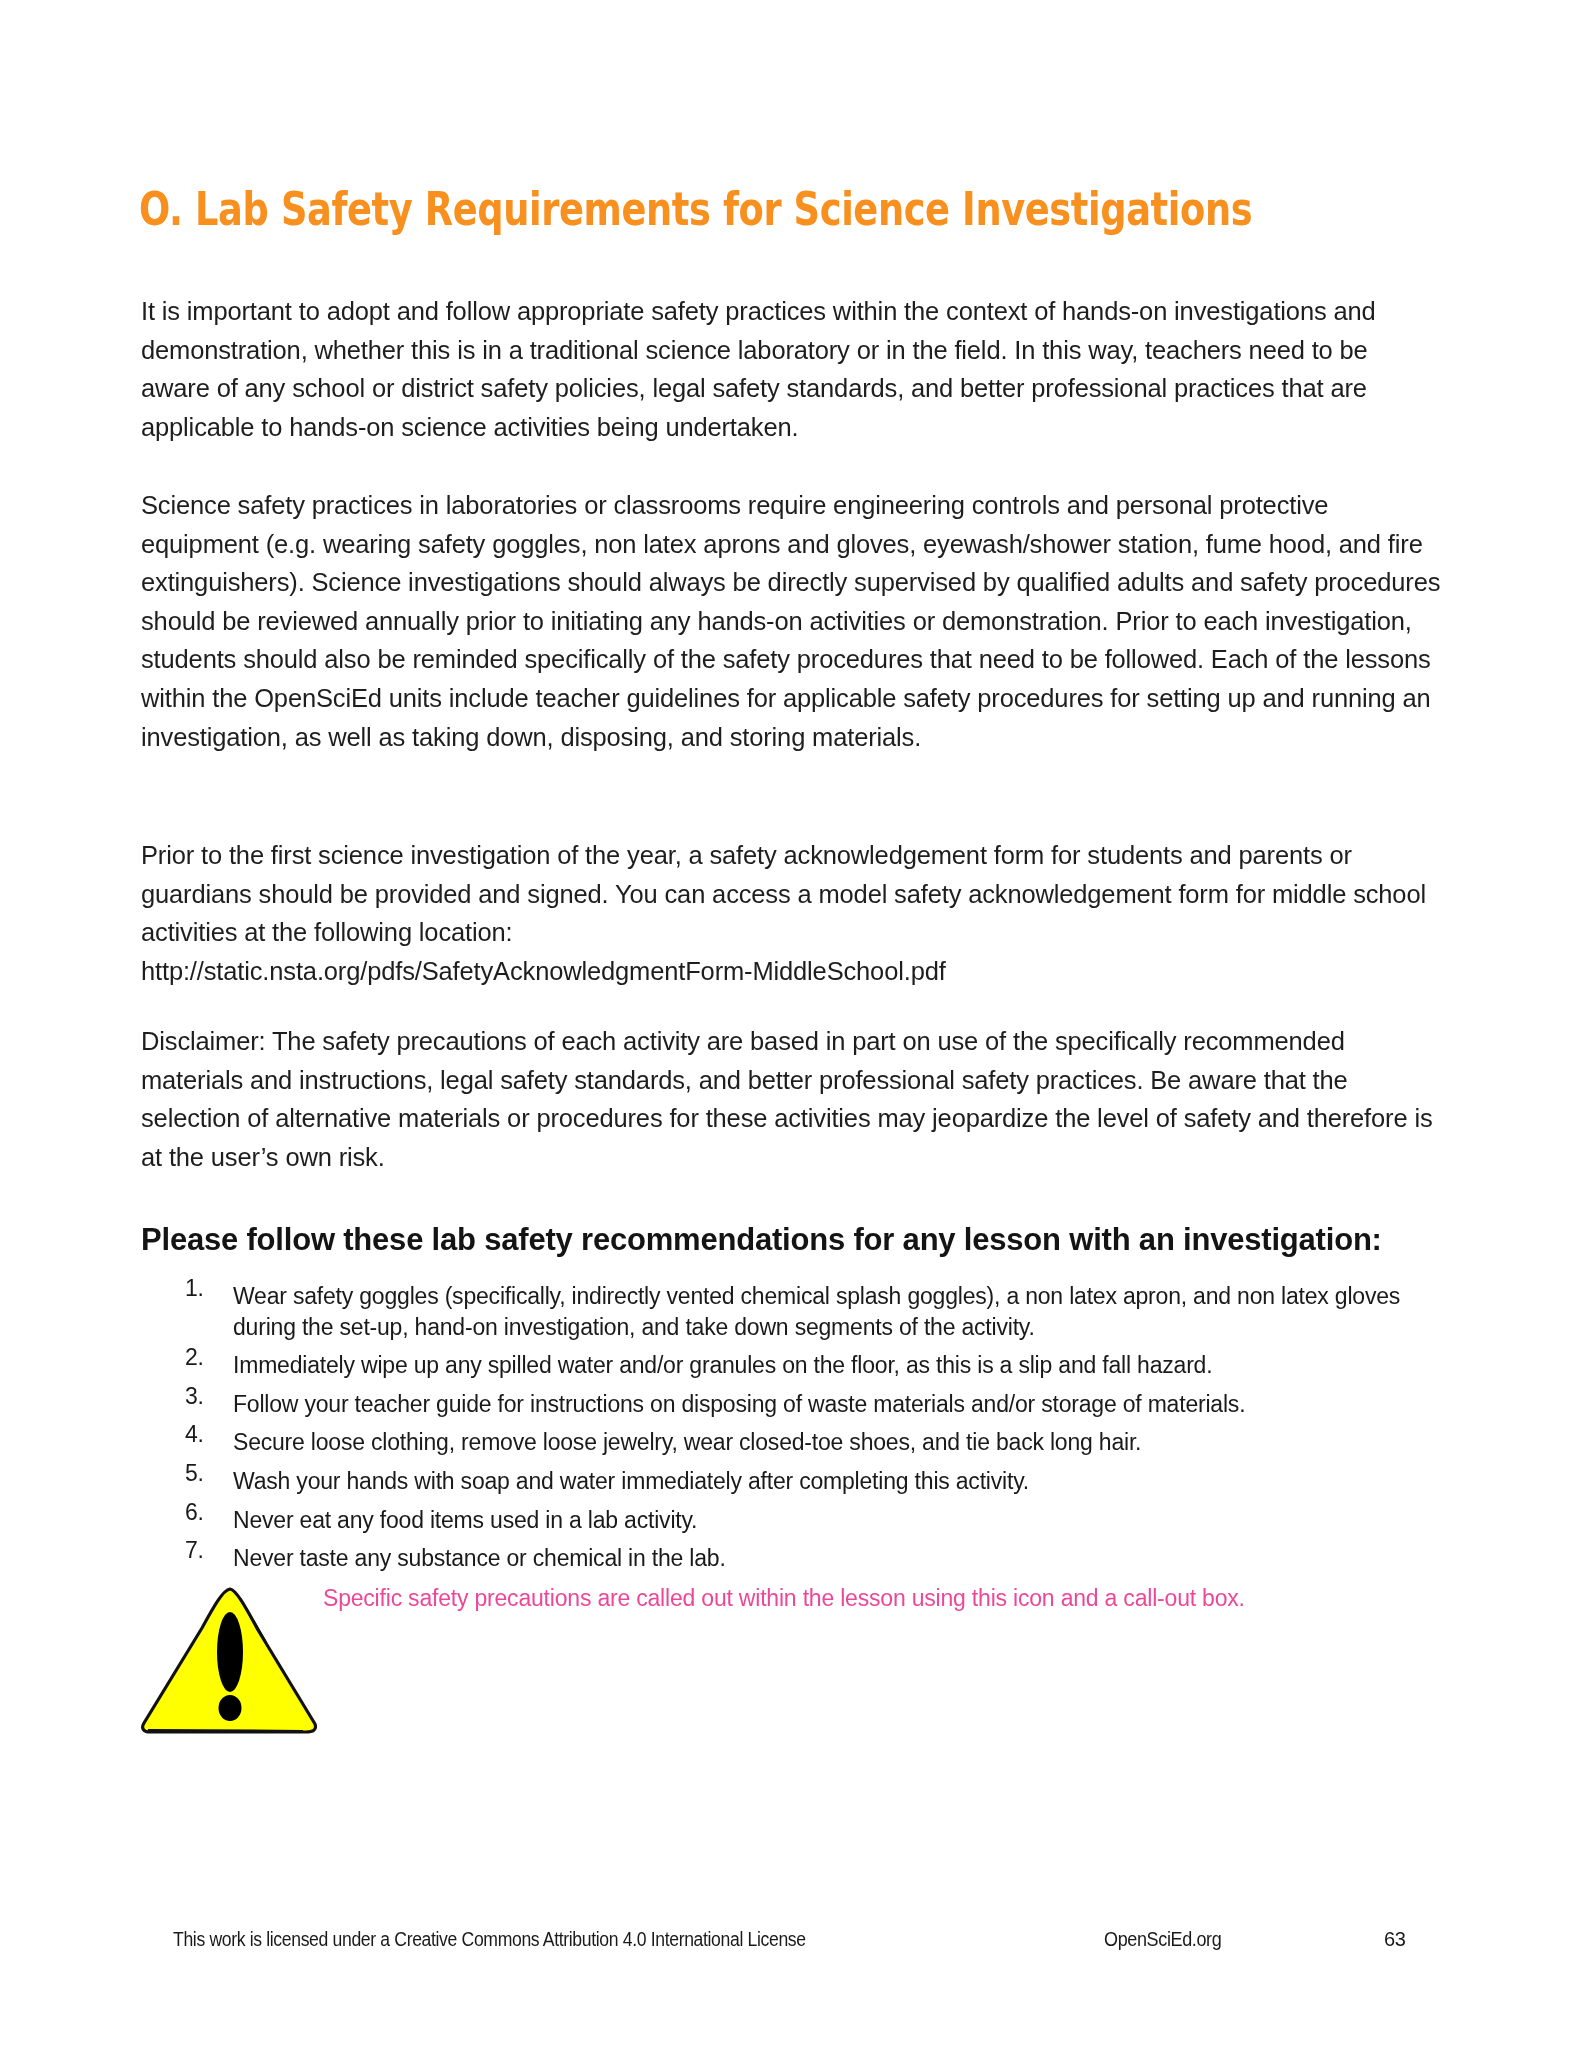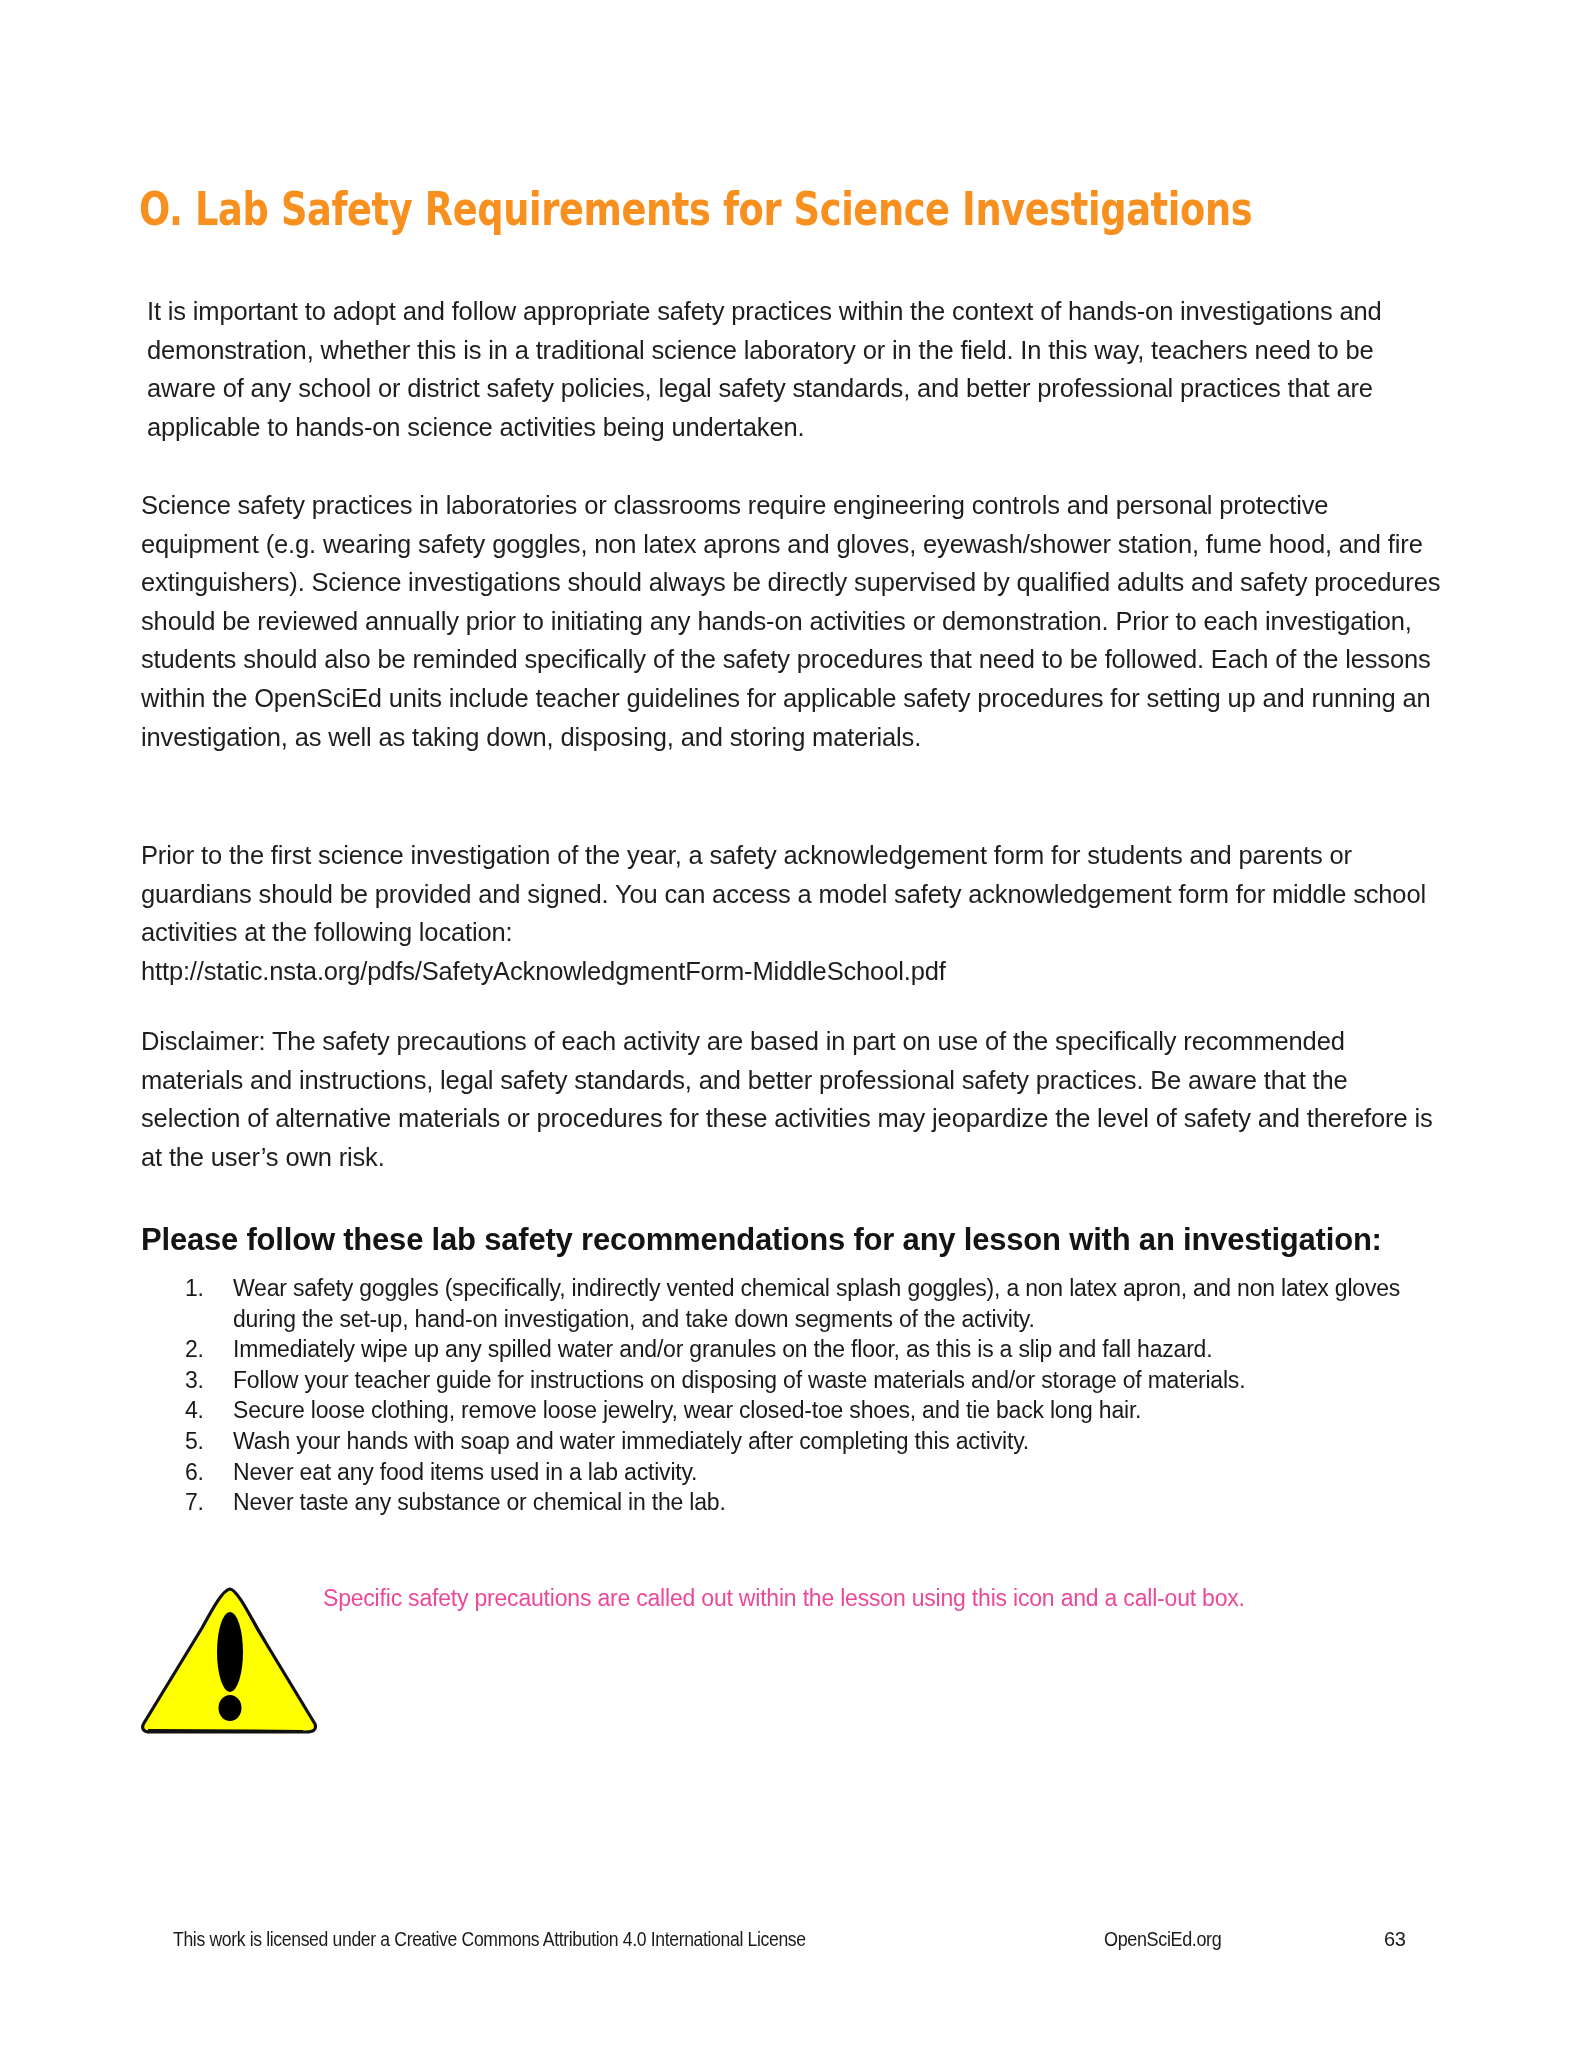--- a/index.html
+++ b/index.html
@@ -33,21 +33,21 @@
   .para {
     position: absolute;
     left: 141px;
     width: 1300px;
     margin: 0;
     font-size: 25.5px;
     line-height: 38.6px;
     color: #1e1e1e;
     letter-spacing: -0.15px;
   }
-  #p1 { top: 292px; margin-left: 6px; }
+  #p1 { top: 292px; }
   #p2 { top: 486px; }
   #p3 { top: 836px; }
   #p4 { top: 1022px; }
   .list-heading {
     position: absolute;
     left: 141px;
     top: 1221px;
     margin: 0;
     font-size: 31px;
     line-height: 38px;
@@ -71,20 +71,21 @@
   .rec-list li {
     display: flex;
     align-items: flex-start;
   }
   .rec-num {
     flex: 0 0 48px;
     width: 48px;
   }
   .rec-text {
     flex: 1 1 auto;
+    margin-top: 8px;
   }
   .warning-icon {
     position: absolute;
     left: 138px;
     top: 1584px;
     width: 184px;
     height: 152px;
   }
   .callout-text {
     position: absolute;

